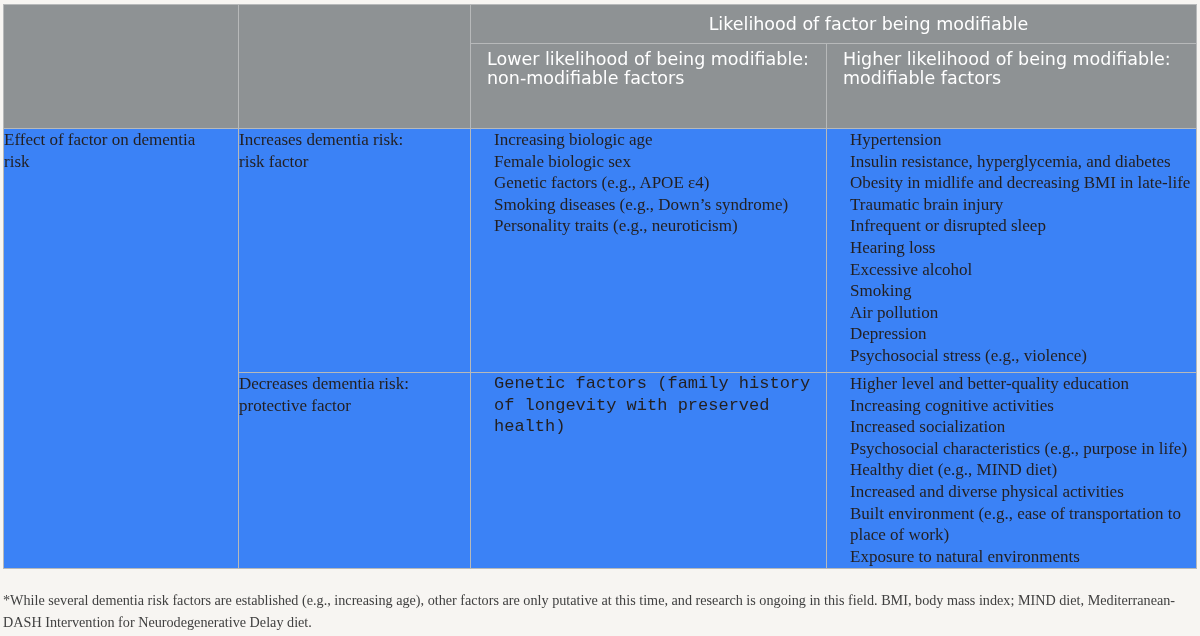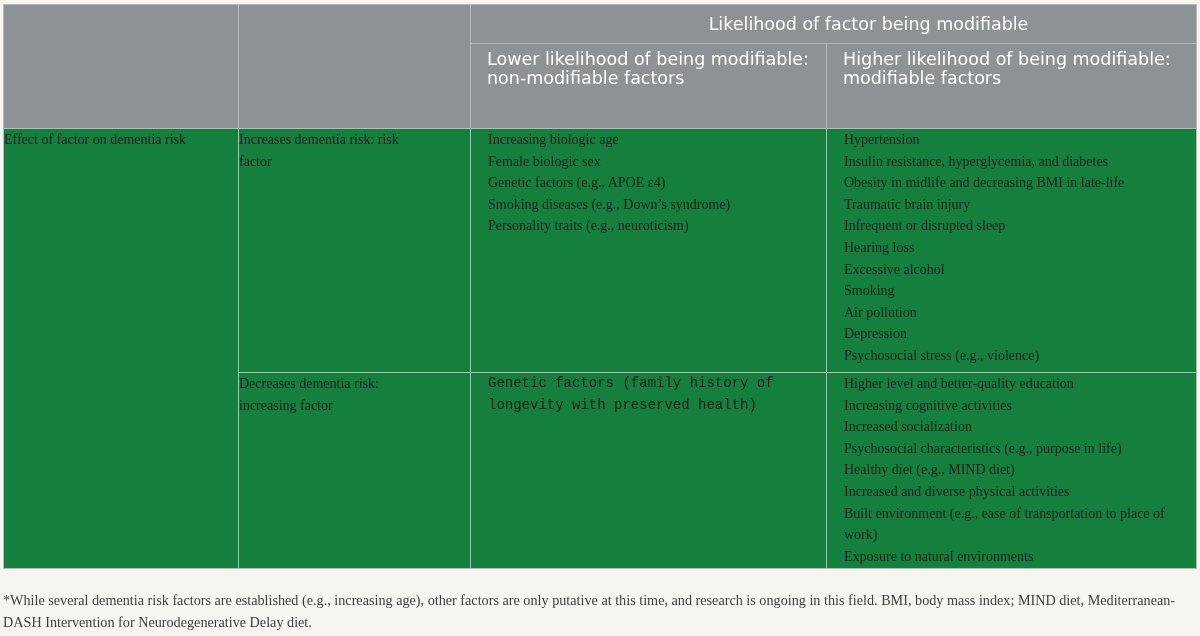--- a/index.html
+++ b/index.html
@@ -8,46 +8,46 @@
       background: #f7f5f2;
       font-family: "Liberation Serif", serif;
       color: #231f20;
       position: relative;
     }
     table.main {
       position: absolute; left: 3px; top: 4px;
       width: 1193px;
       border-collapse: collapse;
       table-layout: fixed;
-      background: #15803d;
+      background: #3b82f6;
     }
     table.main td, table.main th {
       border: 1.5px solid #b7b9ba;
       vertical-align: top;
       padding: 0;
     }
     th.hd {
       background: #8e9294;
       color: #ffffff;
       font-family: "DejaVu Sans", sans-serif;
       font-weight: normal;
       text-align: left;
       font-size: 17.5px;
       line-height: 19px;
       border-color: #a3a6a8;
     }
     th.hd.top { height: 38px; text-align: center; vertical-align: middle; padding-left: 70px; }
     th.hd.sub { height: 78px; padding: 6px 12px 0 16px; }
     th.hd.blank { }
     td.cell {
-      font-size: 14px;
+      font-size: 17px;
       line-height: 21.6px;
       padding: 11px 10px 0 15px;
     }
-    td.cell.col3, td.cell.col4 { padding-left: 17px; }
+    td.cell.col3, td.cell.col4 { padding-left: 23px; }
     .row-risk td { height: 243px; }
     .row-prot td { height: 195px; }
     .list-line { display: block; white-space: nowrap; }
     .wrap { white-space: normal; }
     .footnote {
       position: absolute; left: 3px; top: 590px; width: 1190px;
       font-size: 14.2px; line-height: 21.5px;
       color: #404040;
     }
   </style>
@@ -91,21 +91,21 @@
         <span class="list-line">Infrequent or disrupted sleep</span>
         <span class="list-line">Hearing loss</span>
         <span class="list-line">Excessive alcohol</span>
         <span class="list-line">Smoking</span>
         <span class="list-line">Air pollution</span>
         <span class="list-line">Depression</span>
         <span class="list-line">Psychosocial stress (e.g., violence)</span>
       </td>
     </tr>
     <tr class="row-prot">
-      <td class="cell" style="padding-right:40px;">Decreases dementia risk: increasing factor</td>
+      <td class="cell" style="padding-right:40px;">Decreases dementia risk: protective factor</td>
       <td class="cell col3" style="padding-right:14px;font-family:Liberation Mono, monospace;">
         <span class="list-line wrap">Genetic factors (family history of longevity with preserved health)</span>
       </td>
       <td class="cell col4" style="padding-right:14px;">
         <span class="list-line">Higher level and better-quality education</span>
         <span class="list-line">Increasing cognitive activities</span>
         <span class="list-line">Increased socialization</span>
         <span class="list-line">Psychosocial characteristics (e.g., purpose in life)</span>
         <span class="list-line">Healthy diet (e.g., MIND diet)</span>
         <span class="list-line">Increased and diverse physical activities</span>

